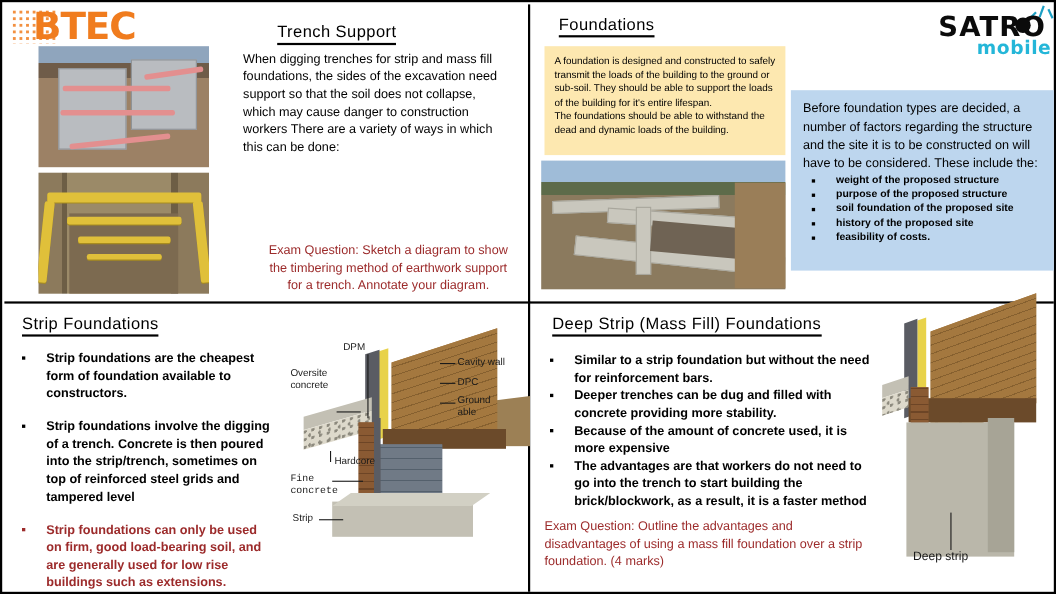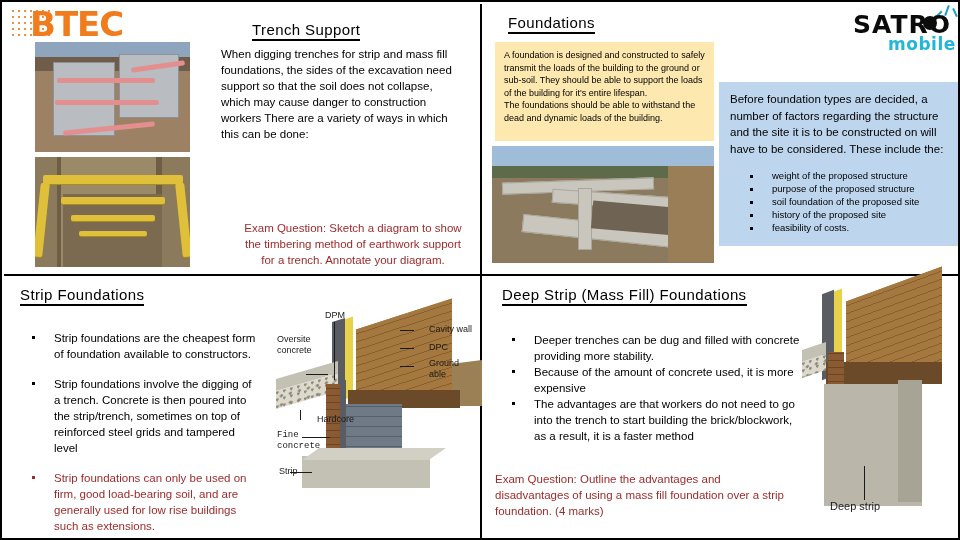--- a/index.html
+++ b/index.html
@@ -74,22 +74,23 @@
     line-height: 16.5px;
     color: #000000;
     padding: 9px 11px;
     box-sizing: border-box;
   }
   .box-blue .blue-lead { margin: 0; }
 
   
   ul.bl {
     list-style: none;
-    margin: 12px;
+    margin: 0;
     padding: 0;
+    font-weight: bold;
   }
   ul.bl > li {
     position: relative;
     padding-left: 30px;
     margin-bottom: 0px;
   }
   ul.bl > li::before {
     content: "";
     position: absolute;
     left: 8px;
@@ -184,21 +185,20 @@
       repeating-linear-gradient(0deg, #707a86 0 9px, #54606c 9px 10px),
       #707a86;
   }
   .dg-soil { position: absolute; background: #7b5b36; }
   .dg-label {
     position: absolute;
     font-size: 9px;
     color: #1a1a1a;
     line-height: 11px;
     white-space: pre-line;
-    margin-left: 13px;
   }
   .dg-leader { position: absolute; background: #1a1a1a; }
 
   
   .ds-wrap { position: absolute; }
   .ds-label {
     position: absolute; font-size: 11px; color: #1a1a1a;
   }
 
   
@@ -356,20 +356,21 @@
 able</div>
     <div class="dg-label" style="left:2px; top:106px;padding-left:38px;">Hardcore</div>
     <div class="dg-label" style="left:0px; top:122px;font-family:Liberation Mono, monospace;">Fine
 concrete</div>
     <div class="dg-label" style="left:2px; top:158px;">Strip</div>
   </div>
 
   <div class="heading" style="left:500px; top:284px;">Deep Strip (Mass Fill) Foundations</div>
 
   <ul class="bl tight body-text" style="left:490px; top:318px; width:300px; position:absolute;">
+    <li><span>Similar to a strip foundation but without the need for reinforcement bars.</span></li>
     <li><span>Deeper trenches can be dug and filled with concrete providing more stability.</span></li>
     <li><span>Because of the amount of concrete used, it is more expensive</span></li>
     <li><span>The advantages are that workers do not need to go into the trench to start building the brick/blockwork, as a result, it is a faster method</span></li>
   </ul>
 
   <div class="exam-text" style="left:493px; top:469px; width:300px;">Exam Question: Outline the advantages and disadvantages of using a mass fill foundation over a strip foundation. (4 marks)</div>
 
   <div class="ds-wrap" style="left:800px; top:278px; width:150px; height:240px;">
     <div class="dg-brick2" style="left:44px; top:4px; width:96px; height:100px; transform:skewY(-20deg);"></div>
     <div class="dg-yellow" style="left:32px; top:10px; width:8px; height:86px; transform:skewY(-20deg);"></div>

